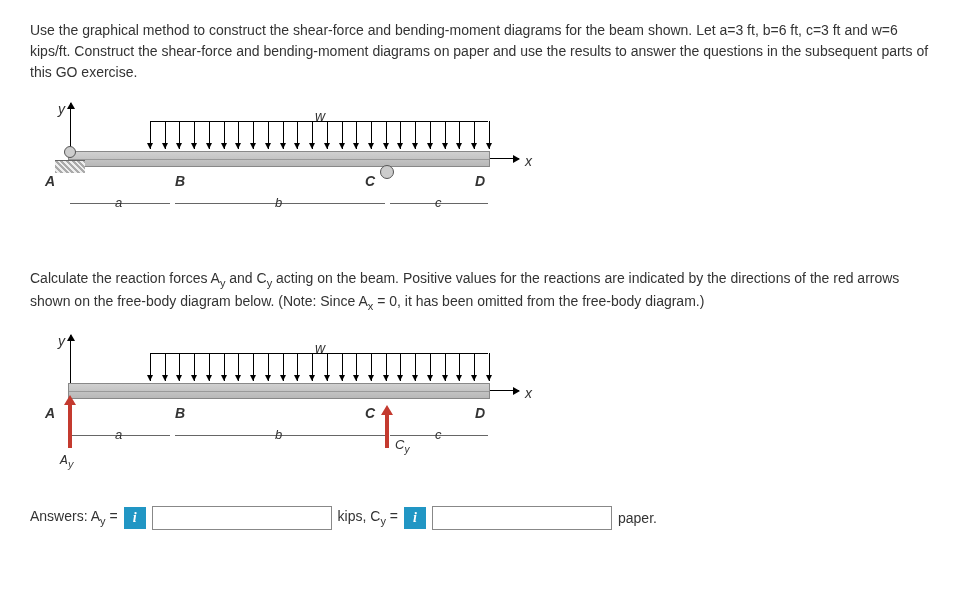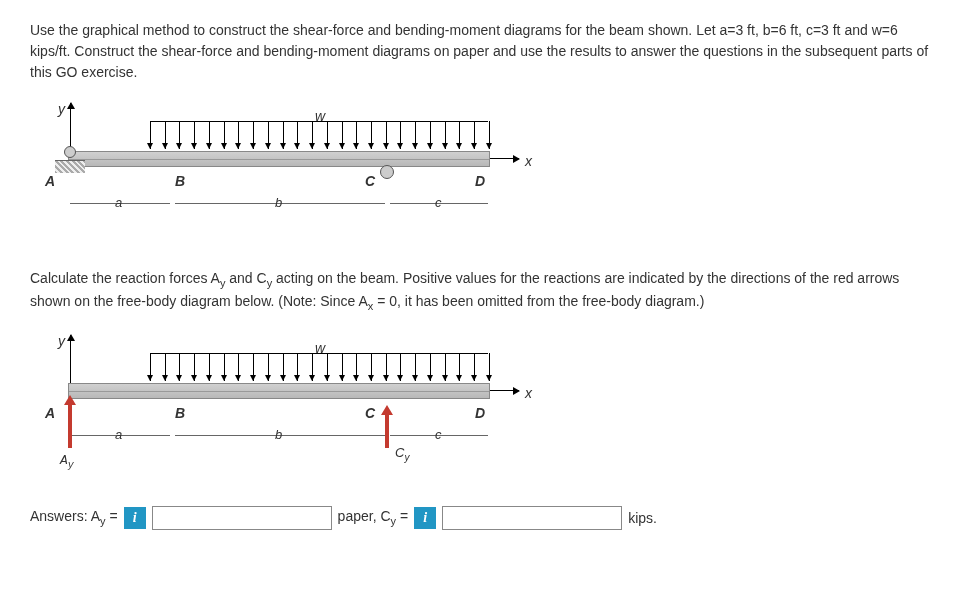--- a/index.html
+++ b/index.html
@@ -206,21 +206,21 @@
       left: 335px;
       top: 78px;
       height: 35px;
     }
     .reaction-label {
       position: absolute;
       font-style: italic;
       font-size: 13px;
     }
     .rl-A { left: 10px; top: 118px; font-family: Liberation Mono, monospace; }
-    .rl-C { left: 345px; top: 110px; }
+    .rl-C { left: 345px; top: 102px; }
     .rl-A sub, .rl-C sub { font-size: 10px; }
     .sub-text {
       line-height: 1.5;
       margin: 4px 0 20px 0;
     }
     .answers-row {
       display: flex;
       align-items: center;
       gap: 6px;
       margin-top: 36px;
@@ -355,17 +355,17 @@
   <div class="red-arrow arrow-A"></div>
   <div class="red-arrow arrow-C"></div>
   <span class="reaction-label rl-A"><span>A</span><sub>y</sub></span>
   <span class="reaction-label rl-C"><span>C</span><sub>y</sub></span>
 </div>
 
 <div class="answers-row">
   <span><span>Answers: A</span><span class="sub">y</span><span> = </span></span>
   <span class="info-icon">i</span>
   <input class="answer-input" value="" style="">
-  <span><span>paper, C</span><span class="sub">y</span><span> = </span></span>
+  <span><span>kips, C</span><span class="sub">y</span><span> = </span></span>
   <span class="info-icon">i</span>
   <input class="answer-input" value="" style="">
-  <span>kips.</span>
+  <span>paper.</span>
 </div>
 
 </body></html>

